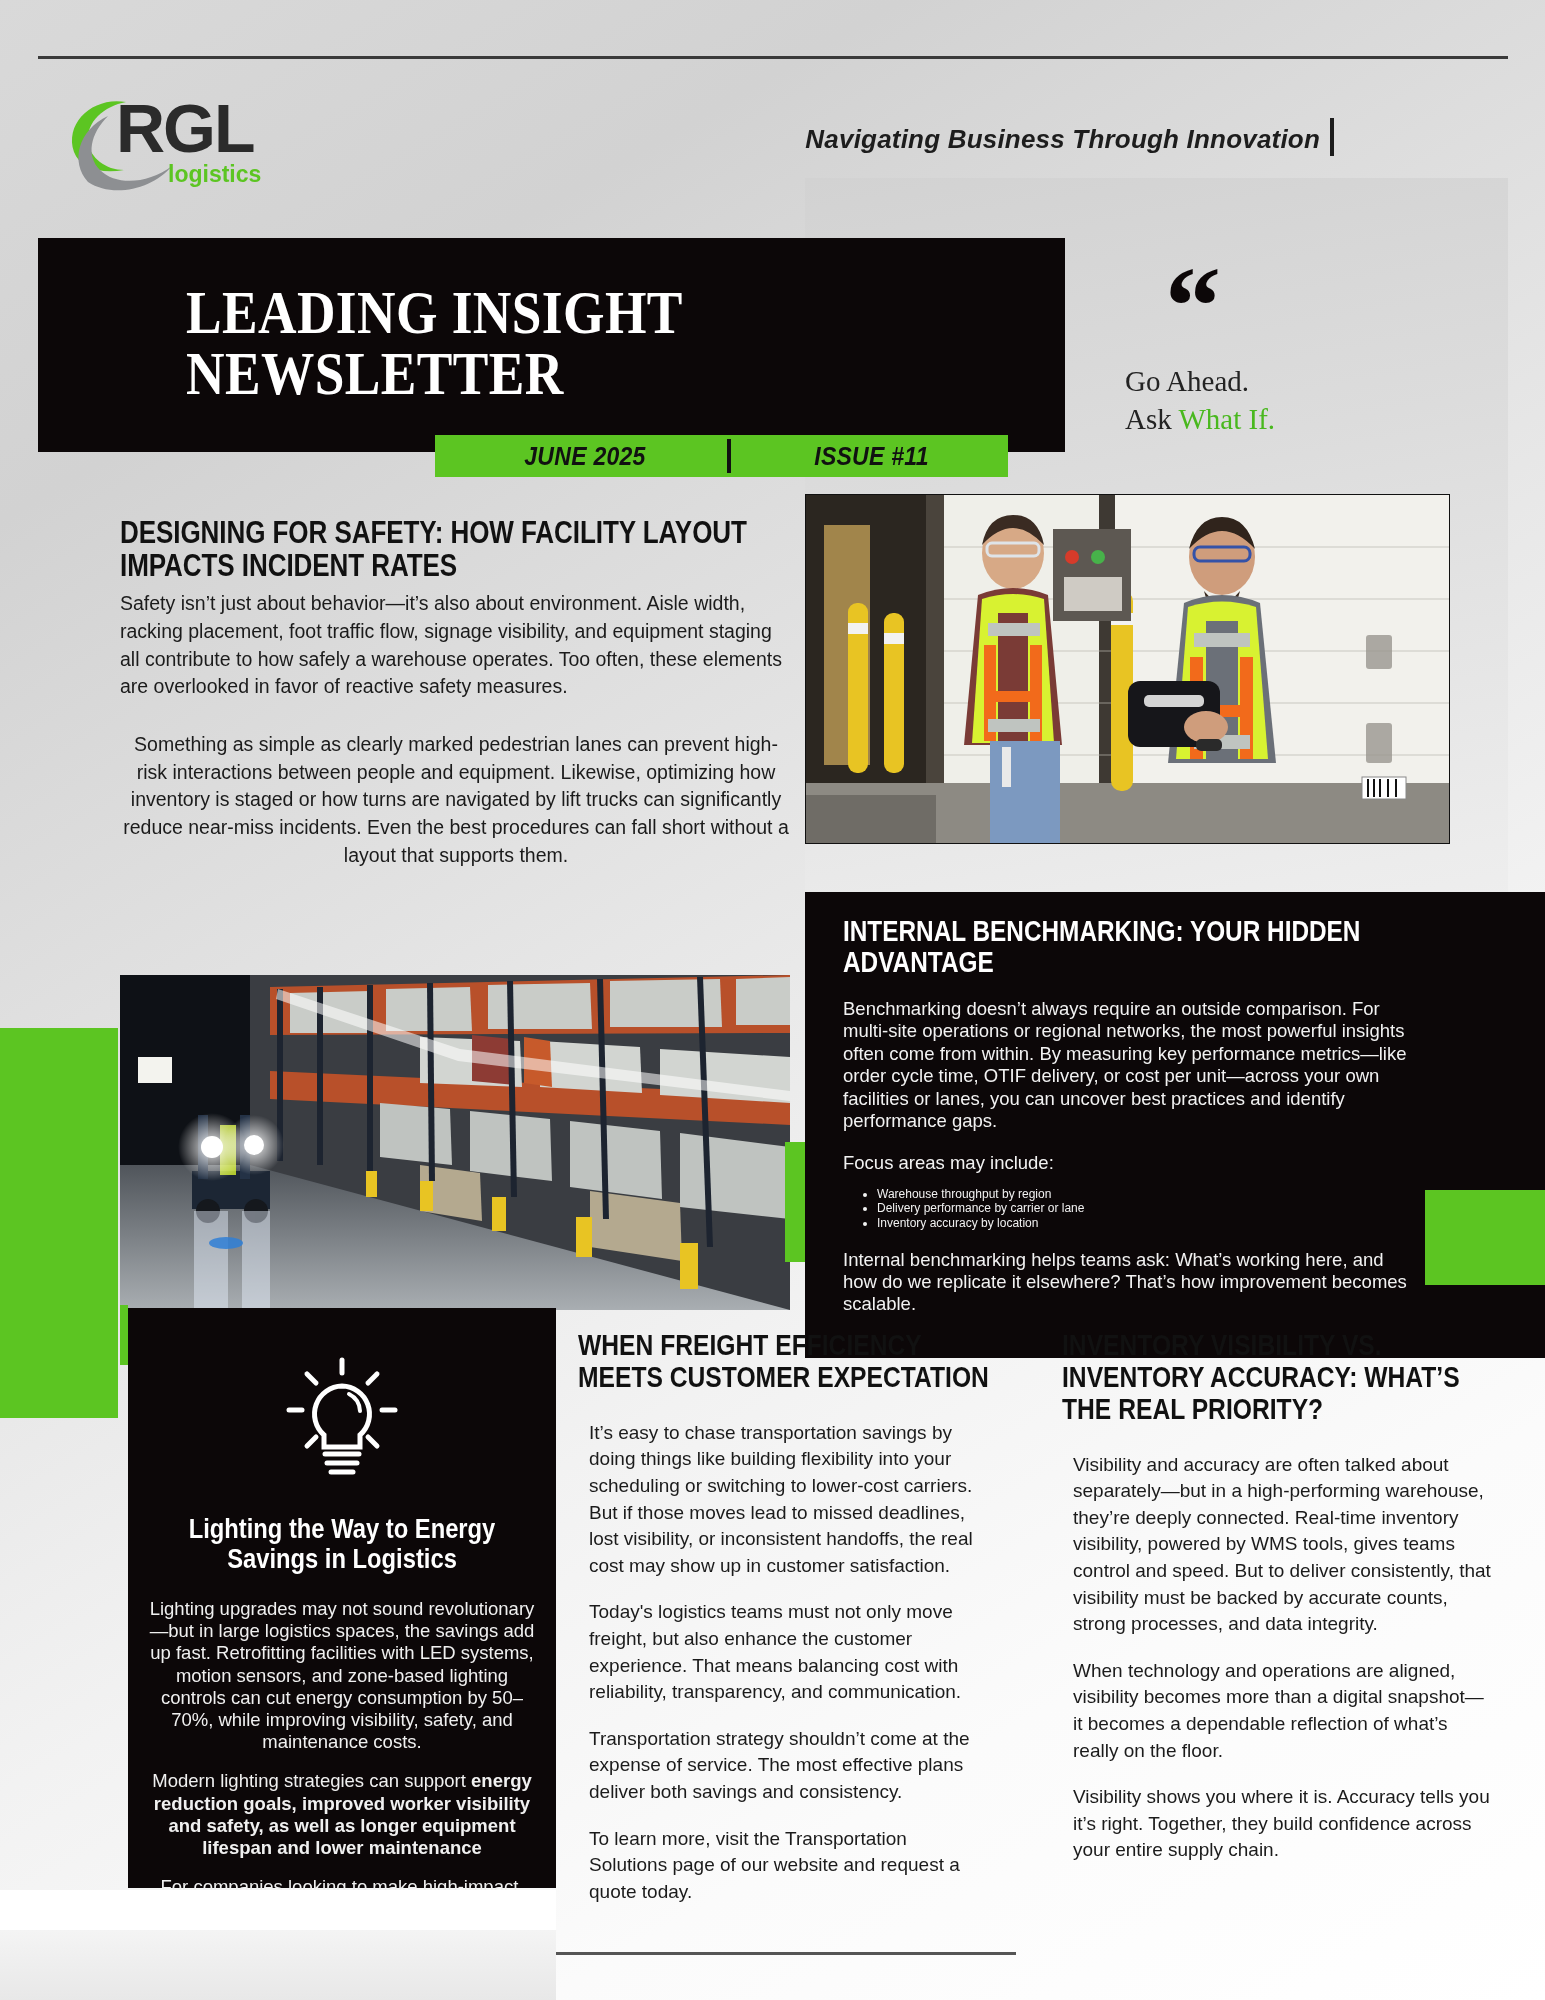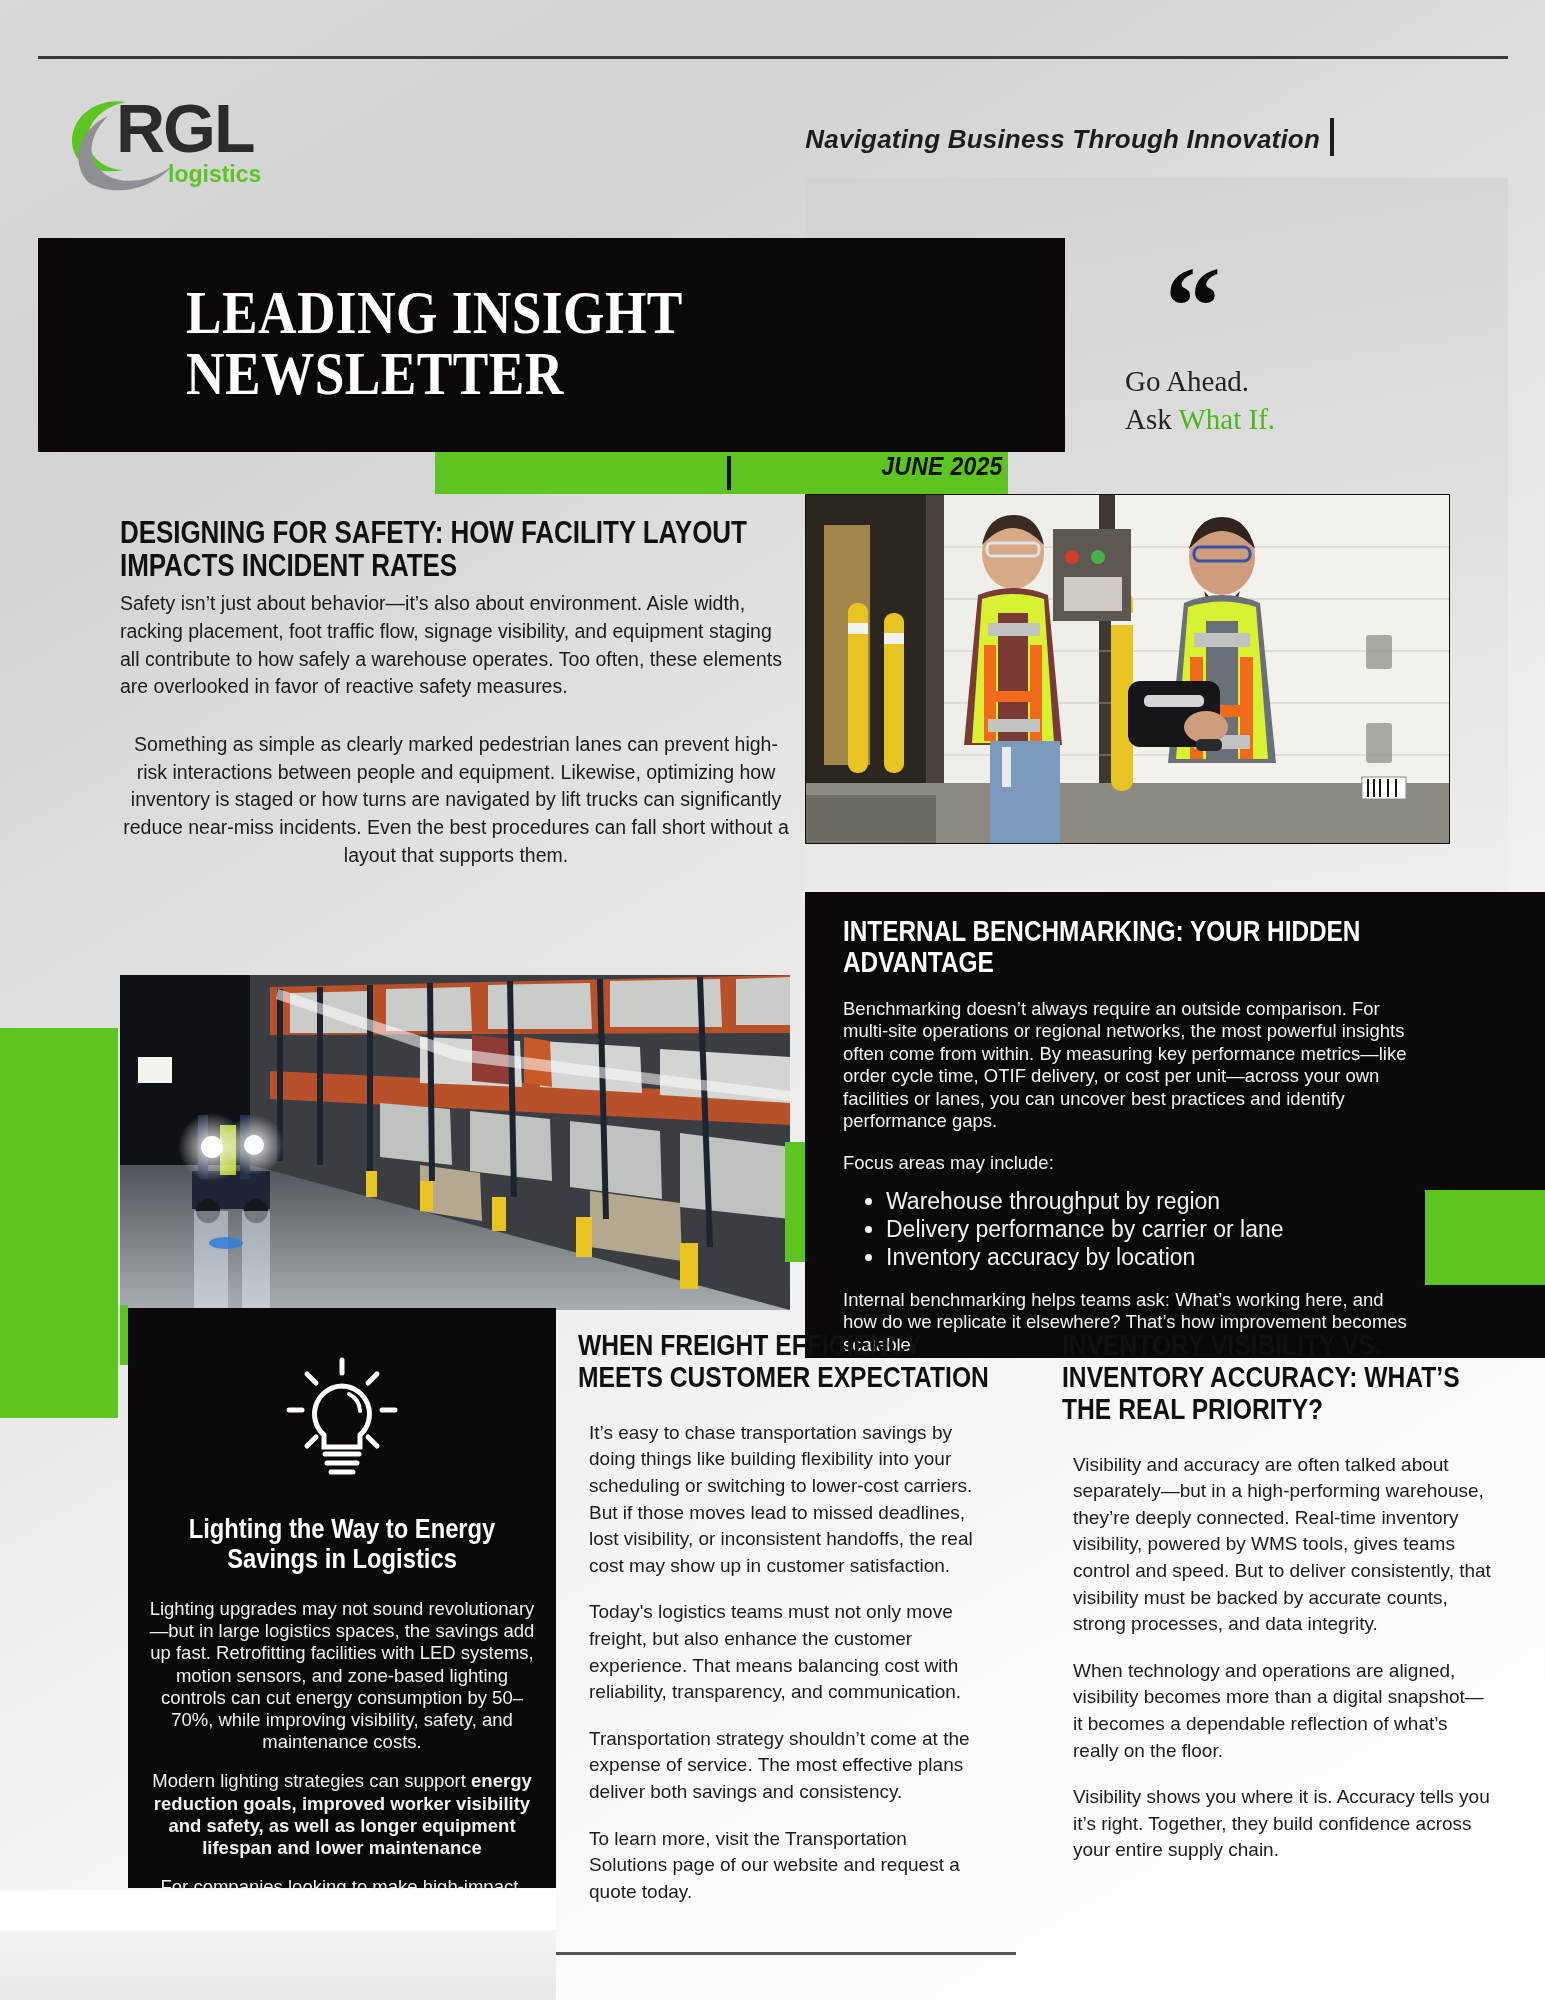--- a/index.html
+++ b/index.html
@@ -36,22 +36,22 @@
 
   
   .masthead{position:absolute;left:38px;top:238px;width:1027px;height:214px;background:#0c0708;}
   .masthead-title{
     position:absolute;left:186px;top:282px;width:760px;
     font-family:"Liberation Serif", serif;font-weight:700;
     font-size:62px;line-height:.98;color:#ffffff;letter-spacing:.5px;
     transform:scaleX(.86);transform-origin:left top;
   }
   .issue-bar{
-    position:absolute;left:435px;top:452px;width:573px;height:42px;background:#5cc522;
-    display:flex;align-items:flex-end;flex-direction:column;
+    position:absolute;left:435px;top:435px;width:573px;height:42px;background:#5cc522;
+    display:flex;align-items:center;
   }
   .issue-bar span{
     font-style:italic;font-weight:700;font-size:25px;color:#111;
     letter-spacing:.3px;transform:scaleX(.92);transform-origin:center;
   }
   .issue-date{flex:0 0 300px;text-align:center;}
   .issue-div{position:absolute;left:292px;top:4px;width:4px;height:34px;background:#111;}
   .issue-num{flex:1;text-align:center;}
 
   
@@ -86,21 +86,21 @@
 
   
   .bench{position:absolute;left:805px;top:892px;width:748px;height:466px;background:#0c0708;}
   .bench-inner{position:absolute;left:38px;top:24px;width:575px;}
   .h-cond-w{
     font-weight:700;font-size:29px;line-height:1.07;color:#fff;
     transform:scaleX(.84);transform-origin:left top;width:119%;
   }
   .bench .body-w{font-size:18.5px;line-height:1.21;color:#f2f2f2;margin-top:20px;}
   .bench ul{margin:12px 0 0 0;padding-left:34px;}
-  .bench li{font-size:23px;line-height:1.22;color:#f2f2f2;margin-left:9px;}
+  .bench li{font-size:12px;line-height:1.22;color:#f2f2f2;}
   .bench .body-w.tail{margin-top:18px;}
 
   
   .green-left{position:absolute;left:0;top:1028px;width:118px;height:390px;background:#5cc522;}
   .green-right{position:absolute;left:1425px;top:1190px;width:120px;height:95px;background:#5cc522;}
   .green-strip{position:absolute;left:785px;top:1142px;width:20px;height:120px;background:#5cc522;}
   .green-tab{position:absolute;left:120px;top:1305px;width:8px;height:60px;background:#5cc522;}
 
   
   .light{position:absolute;left:128px;top:1308px;width:428px;height:580px;background:#0c0708;}

